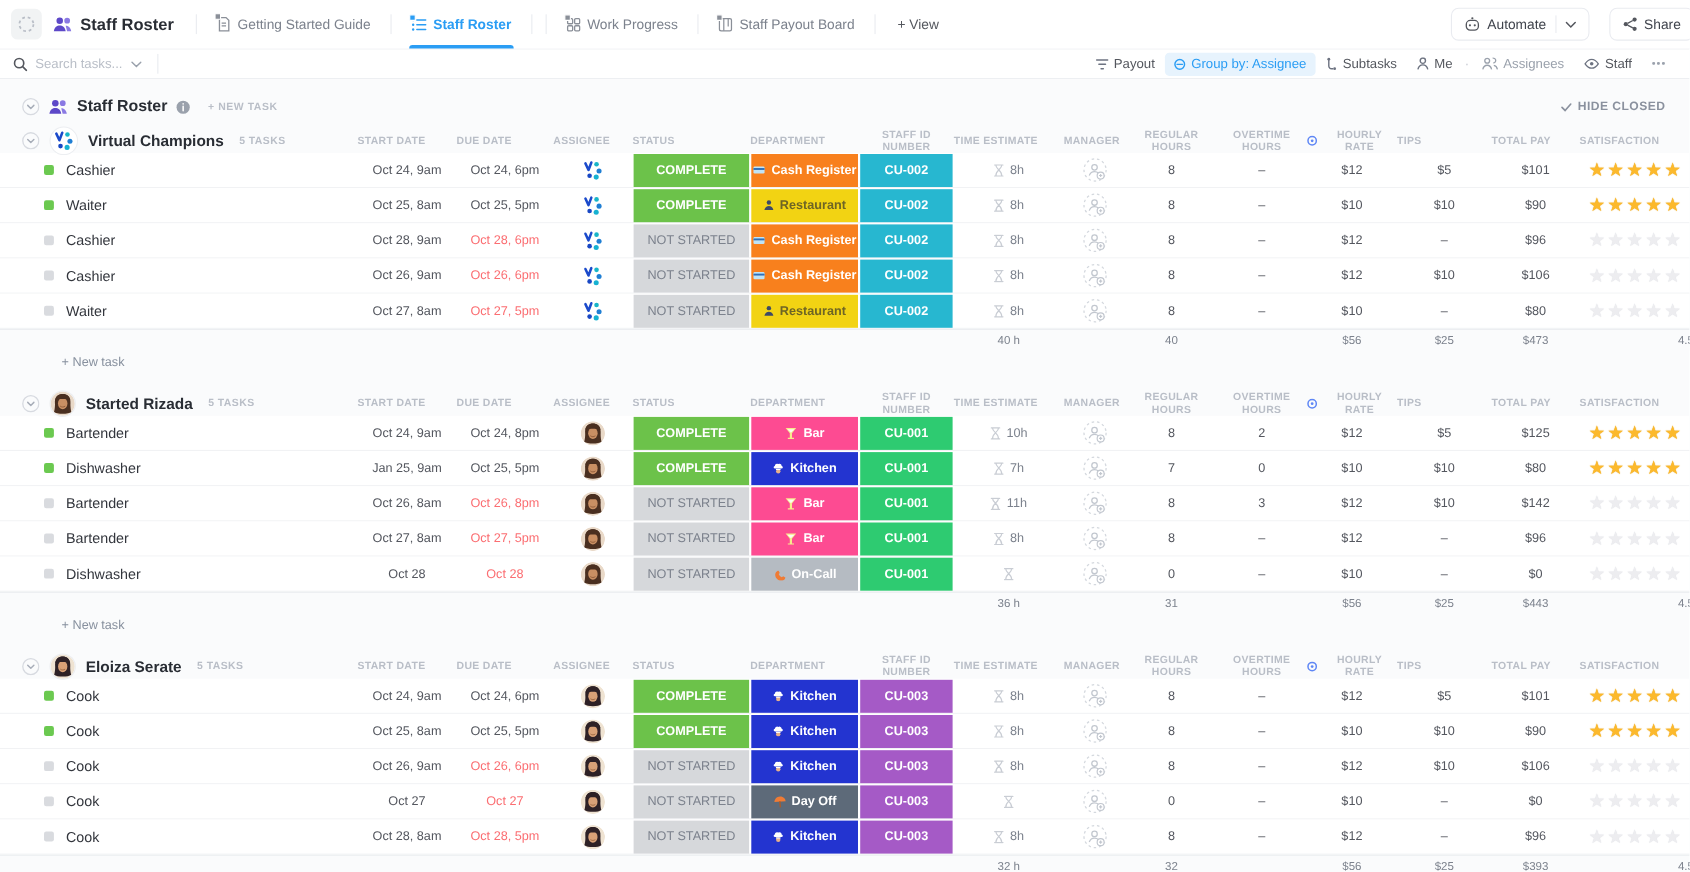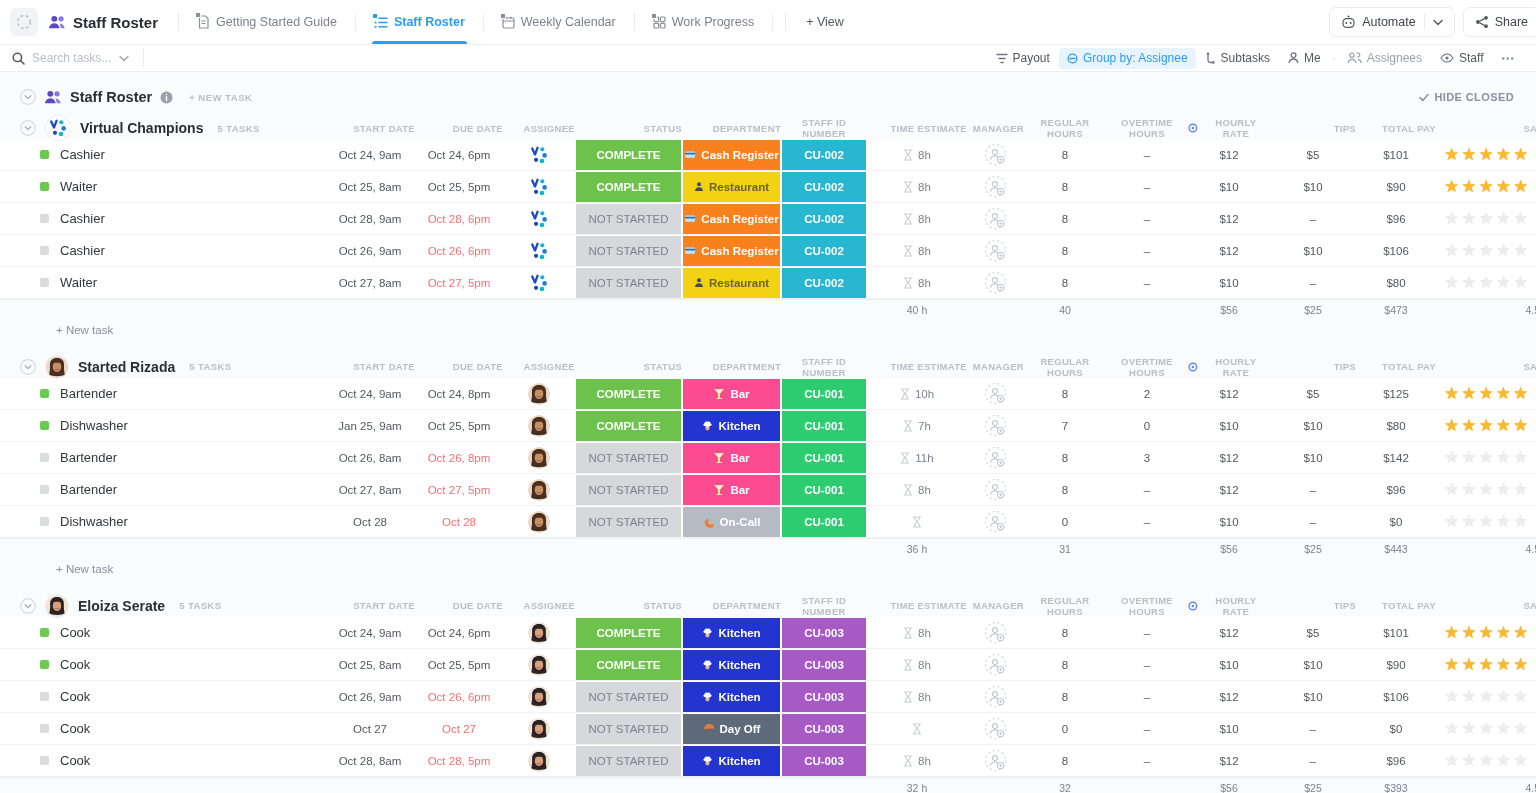--- a/index.html
+++ b/index.html
@@ -12,21 +12,21 @@
   .apptitle { display:flex; align-items:center; gap:7px; font-size:15px; font-weight:bold; color:#292d34; margin-right:14px; }
   .vdiv { width:1px; height:18px; background:#e9ebf0; margin:0 6px; }
   .tabs { display:flex; align-items:center; height:44px; }
   .tab { display:flex; align-items:center; gap:6px; padding:0 12px; height:44px; font-size:12.5px; color:#7c828d; position:relative; cursor:pointer; }
   .tab .ticon { position:relative; display:flex; }
   .tab .ticon::before { content:""; position:absolute; left:-2px; top:-3px; width:4px; height:4px; background:#8a8f98; border:1px solid #fff; border-radius:1px; }
   .tab.active { color:#2a9df4; font-weight:bold; }
   .tab.active .ticon::before { background:#2a9df4; }
   .tab.active::after { content:""; position:absolute; left:10px; right:10px; bottom:0; height:3px; border-radius:3px 3px 0 0; background:#2a9df4; }
   .addview { font-size:12.5px; color:#54575e; padding:0 14px; }
-  .topbar-right { margin-left:auto; display:flex; align-items:center; gap:8px; }
+  .topbar-right { margin-left:auto; display:flex; align-items:center; gap:18px; }
   .btn { display:flex; align-items:center; gap:6px; border:1px solid #e9ebf0; border-radius:7px; height:30px; padding:0 11px; font-size:12.5px; color:#3f434c; background:#fff; white-space:nowrap; }
   .btn .bdiv { width:1px; height:16px; background:#e9ebf0; margin:0 2px; }
   .share-btn { margin-right:-14px; }
 
   
   .toolbar { height:28px; display:flex; align-items:center; border-top:1px solid #f0f1f3; border-bottom:1px solid #eceef1; padding:0 12px; background:#fff; font-size:12px; color:#54575e; }
   .search { display:flex; align-items:center; gap:7px; width:105px; }
   .search .ph { color:#b9bec7; }
   .tool { display:flex; align-items:center; gap:5px; padding:0 9px; white-space:nowrap; }
   .toolbar-right { margin-left:auto; display:flex; align-items:center; }
@@ -41,21 +41,21 @@
   .newtask-top { font-size:9.5px; letter-spacing:.5px; color:#b9bec7; font-weight:bold; margin-left:8px; }
   .hideclosed { margin-left:auto; font-size:11px; letter-spacing:.4px; color:#8a919e; font-weight:bold; display:flex; gap:5px; align-items:center; }
 
   .grid { display:grid; grid-template-columns:325px 90px 88px 72px 107px 99px 86px 100px 57px 82px 82px 82px 86px 80px 160px; align-items:center; }
   .group { margin-bottom:14px; }
   .group-header { height:23px; }
   .gh-name { display:flex; align-items:center; gap:10px; padding-left:20px; }
   .gname { font-size:14px; font-weight:bold; color:#292d34; }
   .gcount { font-size:9.5px; font-weight:bold; letter-spacing:.4px; color:#b9bec7; margin-left:4px; }
   .gavatar svg { display:block; border-radius:50%; box-shadow:0 0 0 1px #eceef1; }
-  .colhead { font-size:9.5px; font-weight:bold; letter-spacing:.3px; color:#b9bec7; text-align:center; display:flex; align-items:center; justify-content:flex-end; gap:4px; }
+  .colhead { font-size:9.5px; font-weight:bold; letter-spacing:.3px; color:#b9bec7; text-align:center; display:flex; align-items:center; justify-content:flex-start; gap:4px; }
 
   .task-row { height:32px; background:#fff; border-bottom:1px solid #f1f2f4; }
   .task-row:first-of-type { border-top:1px solid #f1f2f4; }
   .name-cell { display:flex; align-items:center; gap:11px; padding-left:40px; }
   .sq { width:9px; height:9px; border-radius:2px; background:#d9dbdf; flex:0 0 auto; }
   .sq.done { background:#6bc950; }
   .tname { font-size:13px; color:#33363d; }
   .cell { text-align:center; }
   .date { font-size:11.5px; color:#54575f; }
   .date.red { color:#fb6e72; }
@@ -107,42 +107,42 @@
           <svg width="14" height="13" viewBox="0 0 14 13">
             <circle cx="1.6" cy="2.2" r="1.1" fill="#2a9df4"></circle>
             <circle cx="1.6" cy="6.5" r="1.1" fill="#2a9df4"></circle>
             <circle cx="1.6" cy="10.8" r="1.1" fill="#2a9df4"></circle>
             <path d="M5 2.2h8M5 6.5h8M5 10.8h8" stroke="#2a9df4" stroke-width="1.5" stroke-linecap="round"></path>
           </svg>
         </span>
       <span>Staff Roster</span>
     </div>
     <div class="vdiv"></div>
-    <div class="tab">
-      <span class="ticon">
-          <svg width="13" height="13" viewBox="0 0 13 13">
-            <rect x="1" y="2" width="11" height="10" rx="1.5" fill="none" stroke="#8a8f98" stroke-width="1.2"></rect>
-            <path d="M1 5h11M4 .8V3M9 .8V3" stroke="#8a8f98" stroke-width="1.2"></path>
-          </svg>
-        </span>
-      <span>Weekly Calendar</span>
-    </div>
     <div class="vdiv"></div>
     <div class="tab">
       <span class="ticon">
           <svg width="13" height="13" viewBox="0 0 13 13">
             <rect x="1" y="1" width="4.6" height="4.6" rx="1" fill="none" stroke="#8a8f98" stroke-width="1.2"></rect>
             <rect x="7.4" y="1" width="4.6" height="4.6" rx="1" fill="none" stroke="#8a8f98" stroke-width="1.2"></rect>
             <rect x="1" y="7.4" width="4.6" height="4.6" rx="1" fill="none" stroke="#8a8f98" stroke-width="1.2"></rect>
             <rect x="7.4" y="7.4" width="4.6" height="4.6" rx="1" fill="none" stroke="#8a8f98" stroke-width="1.2"></rect>
           </svg>
         </span>
       <span>Work Progress</span>
     </div>
     <div class="vdiv"></div>
+    <div class="tab">
+      <span class="ticon">
+          <svg width="13" height="13" viewBox="0 0 13 13">
+            <rect x="1" y="1" width="11" height="11" rx="1.5" fill="none" stroke="#8a8f98" stroke-width="1.2"></rect>
+            <path d="M5 1v11M9 1v7" stroke="#8a8f98" stroke-width="1.1"></path>
+          </svg>
+        </span>
+      <span>Staff Payout Board</span>
+    </div>
     <div class="vdiv"></div>
     <div class="addview">+ View</div>
   </div>
   <div class="topbar-right">
     <div class="btn">
       <svg width="15" height="14" viewBox="0 0 15 14">
           <circle cx="7.5" cy="1.6" r="1" fill="#54575e"></circle>
           <rect x="2" y="3.6" width="11" height="8.8" rx="3.6" fill="none" stroke="#54575e" stroke-width="1.2"></rect>
           <circle cx="5.3" cy="8" r="1" fill="#54575e"></circle>
           <circle cx="9.7" cy="8" r="1" fill="#54575e"></circle>

